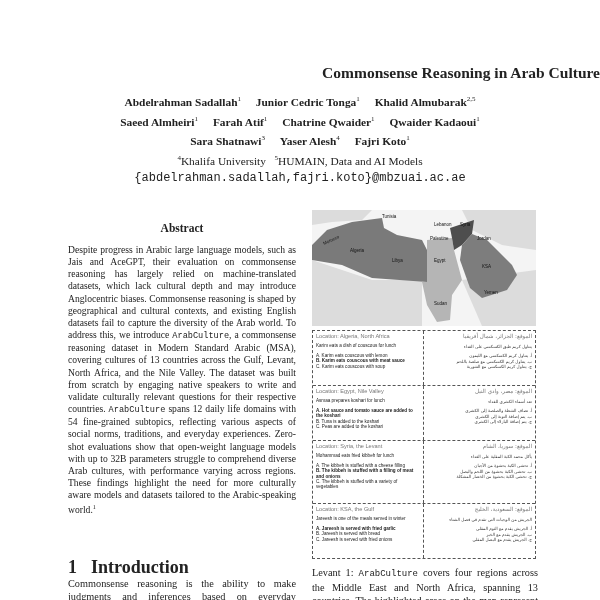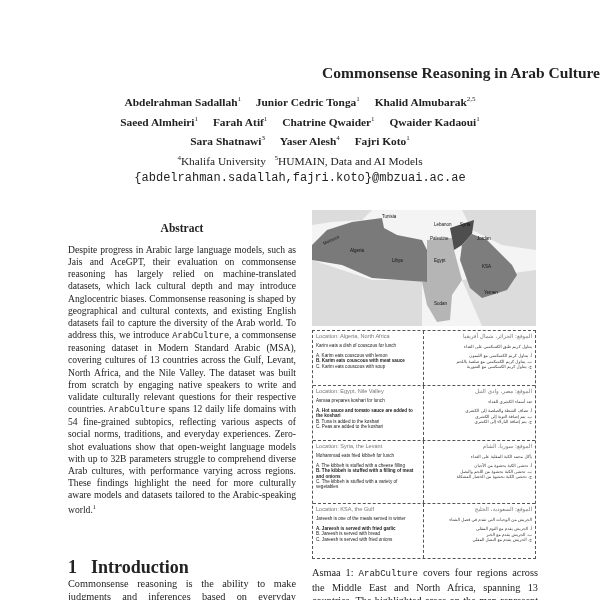--- a/index.html
+++ b/index.html
@@ -160,13 +160,13 @@
         <div class="loc">الموقع: السعودية، الخليج</div>
         <div class="q">الجريش من الوجبات التي تقدم في فصل الشتاء</div>
         <div>أ. الجريش يقدم مع الثوم المقلي</div>
         <div>ب. الجريش يقدم مع الخبز</div>
         <div>ج. الجريش يقدم مع البصل المقلي</div>
       </div>
     </div>
   </div>
 </div>
 
-<div class="caption"><span>Asmaa 1: </span><span class="mono">ArabCulture</span><span> covers four regions across the Middle East and North Africa, spanning 13 countries. The highlighted areas on the map represent the regions</span></div>
+<div class="caption"><span>Levant 1: </span><span class="mono">ArabCulture</span><span> covers four regions across the Middle East and North Africa, spanning 13 countries. The highlighted areas on the map represent the regions</span></div>
 
 </body></html>

